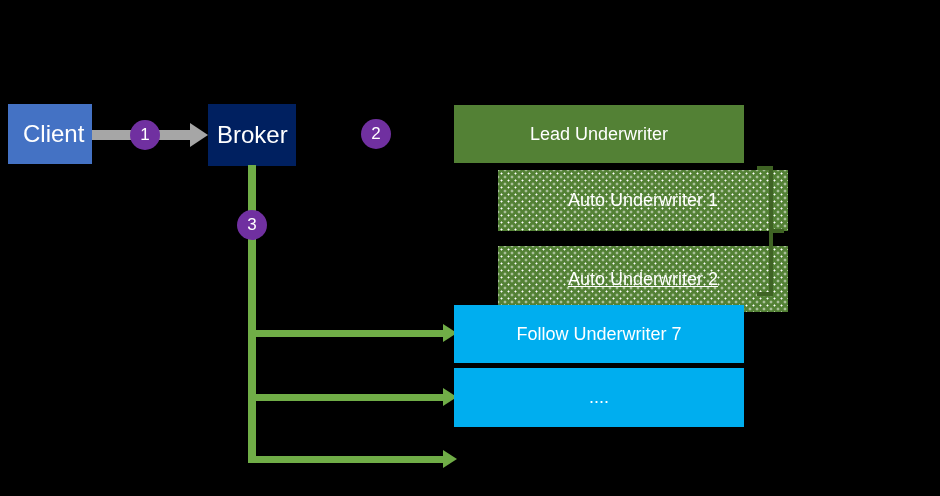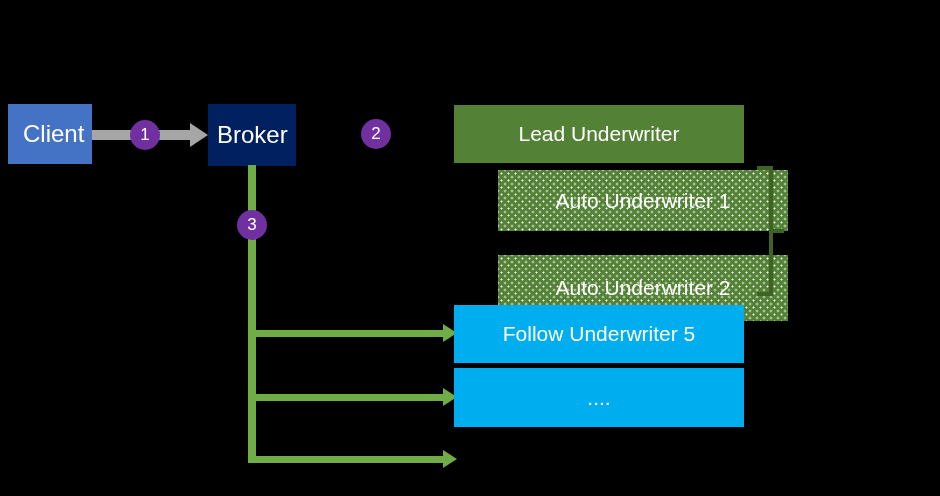--- a/index.html
+++ b/index.html
@@ -49,21 +49,21 @@
   
   .uw-box {
     position: absolute;
     left: 454px;
     width: 290px;
     box-sizing: border-box;
     display: flex;
     align-items: center;
     justify-content: center;
     color: #ffffff;
-    font-size: 21px;
+    font-size: 18px;
     white-space: pre;
   }
   .uw-lead {
     background: #538135;
   }
   .uw-auto {
     background-color: #538135;
     background-image:
       radial-gradient(#ffffff 0.9px, transparent 1.1px),
       radial-gradient(#ffffff 0.9px, transparent 1.1px);
@@ -194,25 +194,25 @@
   <div class="badge" id="badge-3">
     <span>3</span>
   </div>
 
   <div class="uw-box uw-lead" style="top:105px;height:58px;">
     <span>Lead Underwriter</span>
   </div>
   <div class="uw-box uw-auto" style="top:170px;height:61px;">
     <span>Auto Underwriter 1</span>
   </div>
-  <div class="uw-box uw-auto" style="top:255px;height:66px;">
+  <div class="uw-box uw-auto" style="top:246px;height:66px;text-decoration:underline;">
     <span>Auto Underwriter 2</span>
   </div>
   <div class="uw-box uw-follow" style="top:305px;height:58px;">
-    <span>Follow Underwriter 5</span>
+    <span>Follow Underwriter 7</span>
   </div>
   <div class="uw-box uw-follow" style="top:368px;height:59px;">
     <span>....</span>
   </div>
 
   <div id="bracket"></div>
   <div id="bracket-tick"></div>
 
 </div>
 

